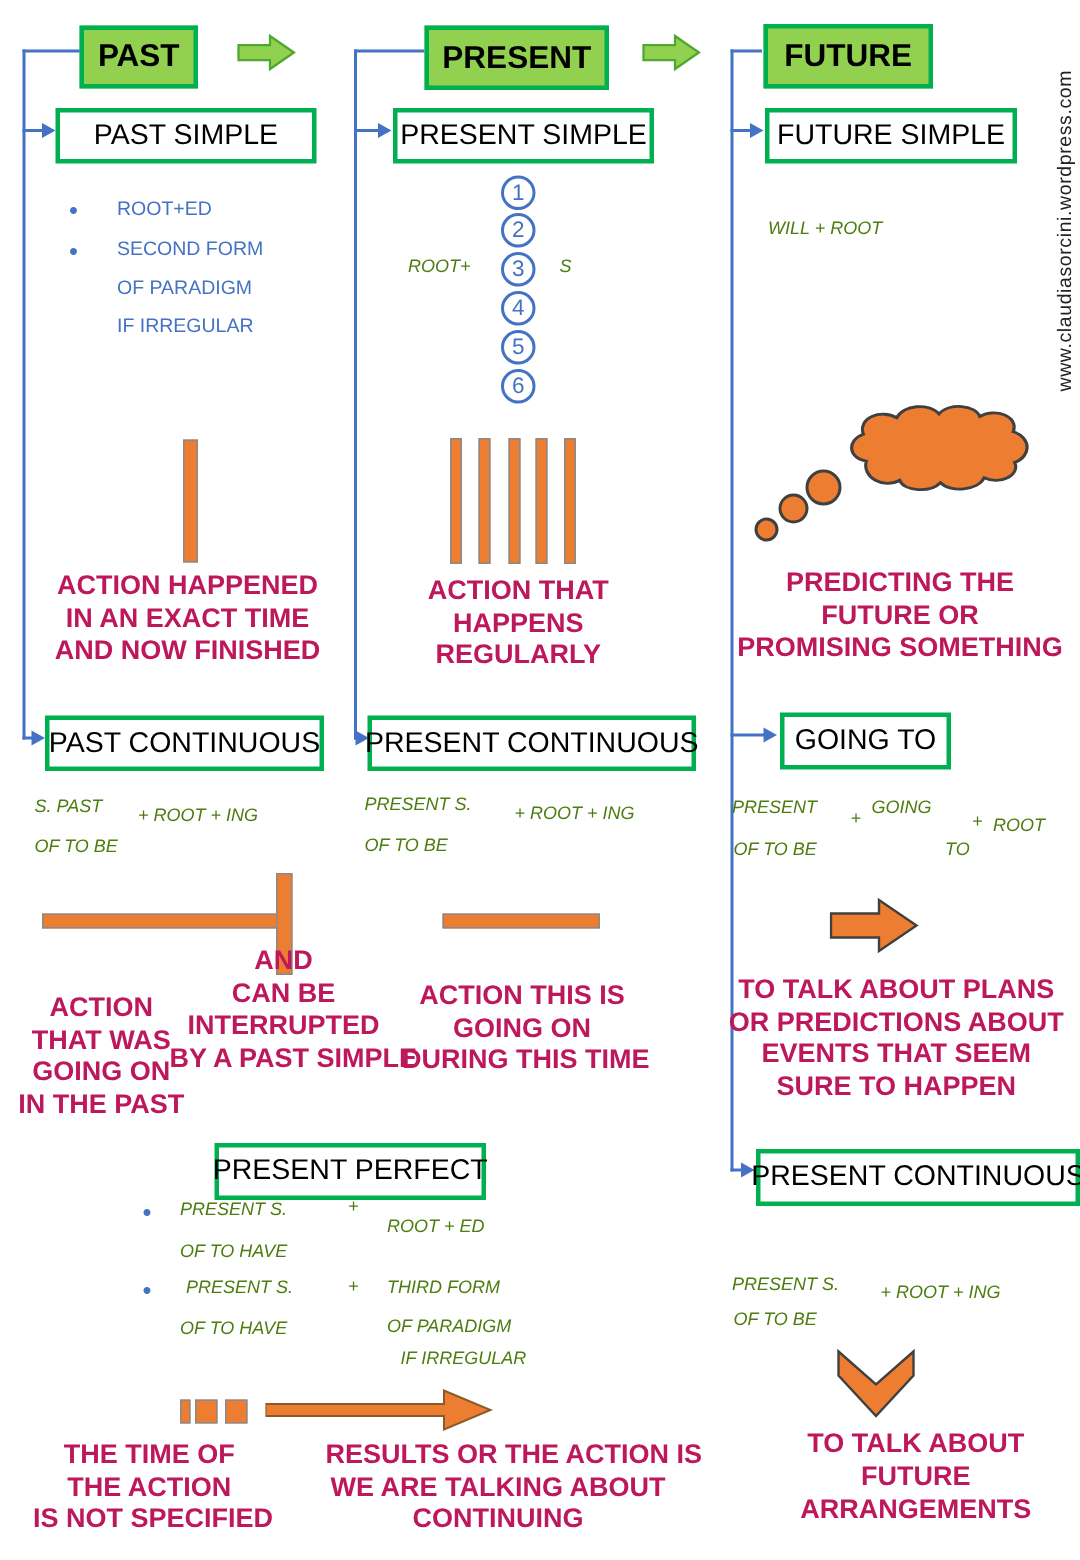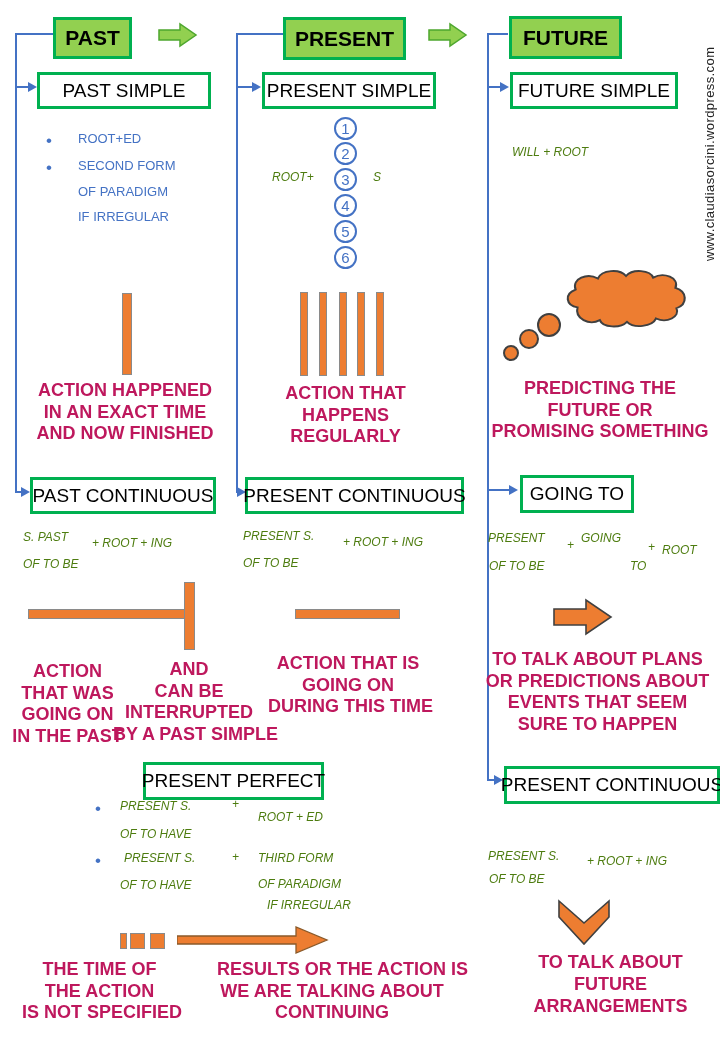--- a/index.html
+++ b/index.html
@@ -123,21 +123,21 @@
 
   <div class="abs obar" style="left:28px;top:609px;width:156px;height:8px;"></div>
   <div class="abs obar" style="left:184px;top:582px;width:9px;height:66px;"></div>
 
   <div class="abs bdesc" style="left:10px;top:661px;width:115px;">
     <div>ACTION</div>
     <div>THAT WAS</div>
     <div>GOING ON</div>
     <div>IN THE PAST</div>
   </div>
-  <div class="abs bdesc" style="left:113px;top:659px;width:152px;">
+  <div class="abs bdesc" style="left:113px;top:630px;width:152px;">
     <div>AND</div>
     <div>CAN BE</div>
     <div>INTERRUPTED</div>
     <div>BY A PAST SIMPLE</div>
   </div>
 
   <div class="abs tense-box" style="left:262px;top:72px;width:168px;height:31px;">
     <span>PRESENT SIMPLE</span>
   </div>
 
@@ -165,21 +165,21 @@
   <div class="abs tense-box" style="left:245px;top:477px;width:213px;height:31px;">
     <span>PRESENT CONTINUOUS</span>
   </div>
   <div class="abs blue" style="left:243px;top:529px;">PRESENT S.</div>
   <div class="abs blue" style="left:343px;top:535px;">+ ROOT + ING</div>
   <div class="abs blue" style="left:243px;top:556px;">OF TO BE</div>
 
   <div class="abs obar" style="left:295px;top:609px;width:103px;height:8px;"></div>
 
   <div class="abs bdesc" style="left:268px;top:653px;width:160px;">
-    <div>ACTION THAT IS</div>
+    <div>ACTION THIS IS</div>
     <div>GOING ON</div>
     <div>DURING THIS TIME</div>
   </div>
 
   <div class="abs tense-box" style="left:143px;top:722px;width:175px;height:32px;margin-top:40px;">
     <span>PRESENT PERFECT</span>
   </div>
 
   <div class="abs bullet-dot" style="left:95px;top:799px;">•</div>
   <div class="abs blue" style="left:120px;top:799px;">PRESENT S.</div>

